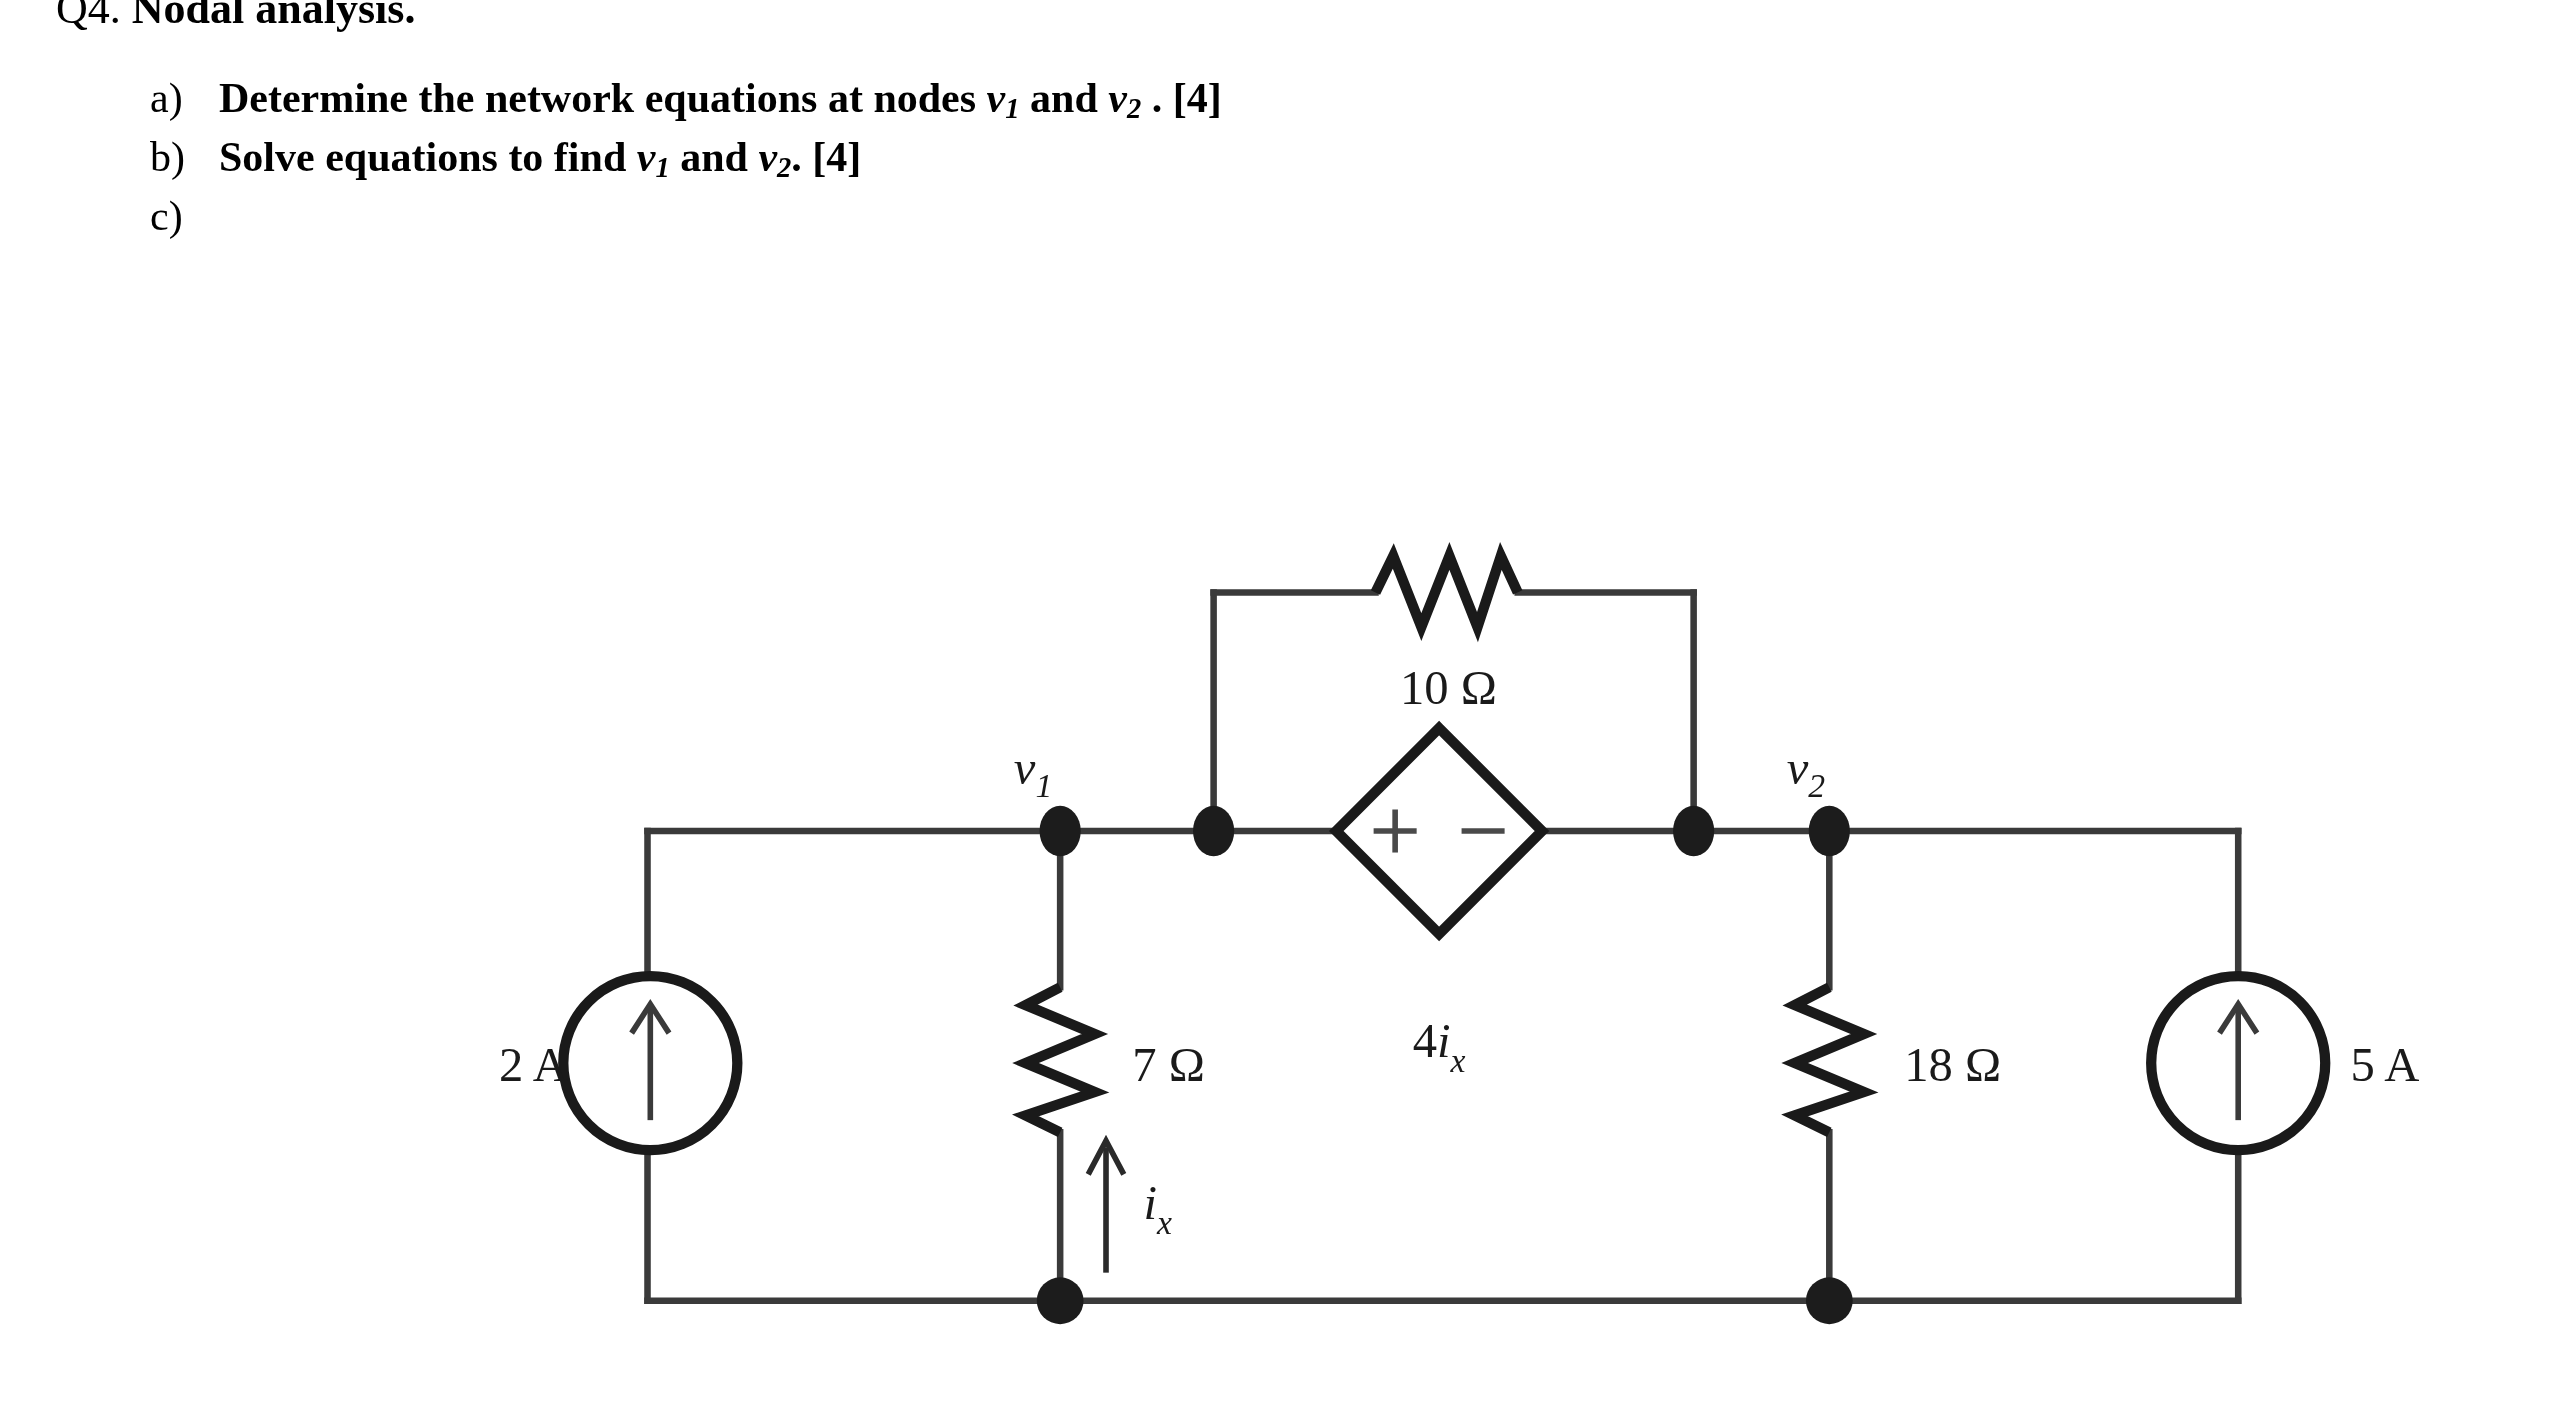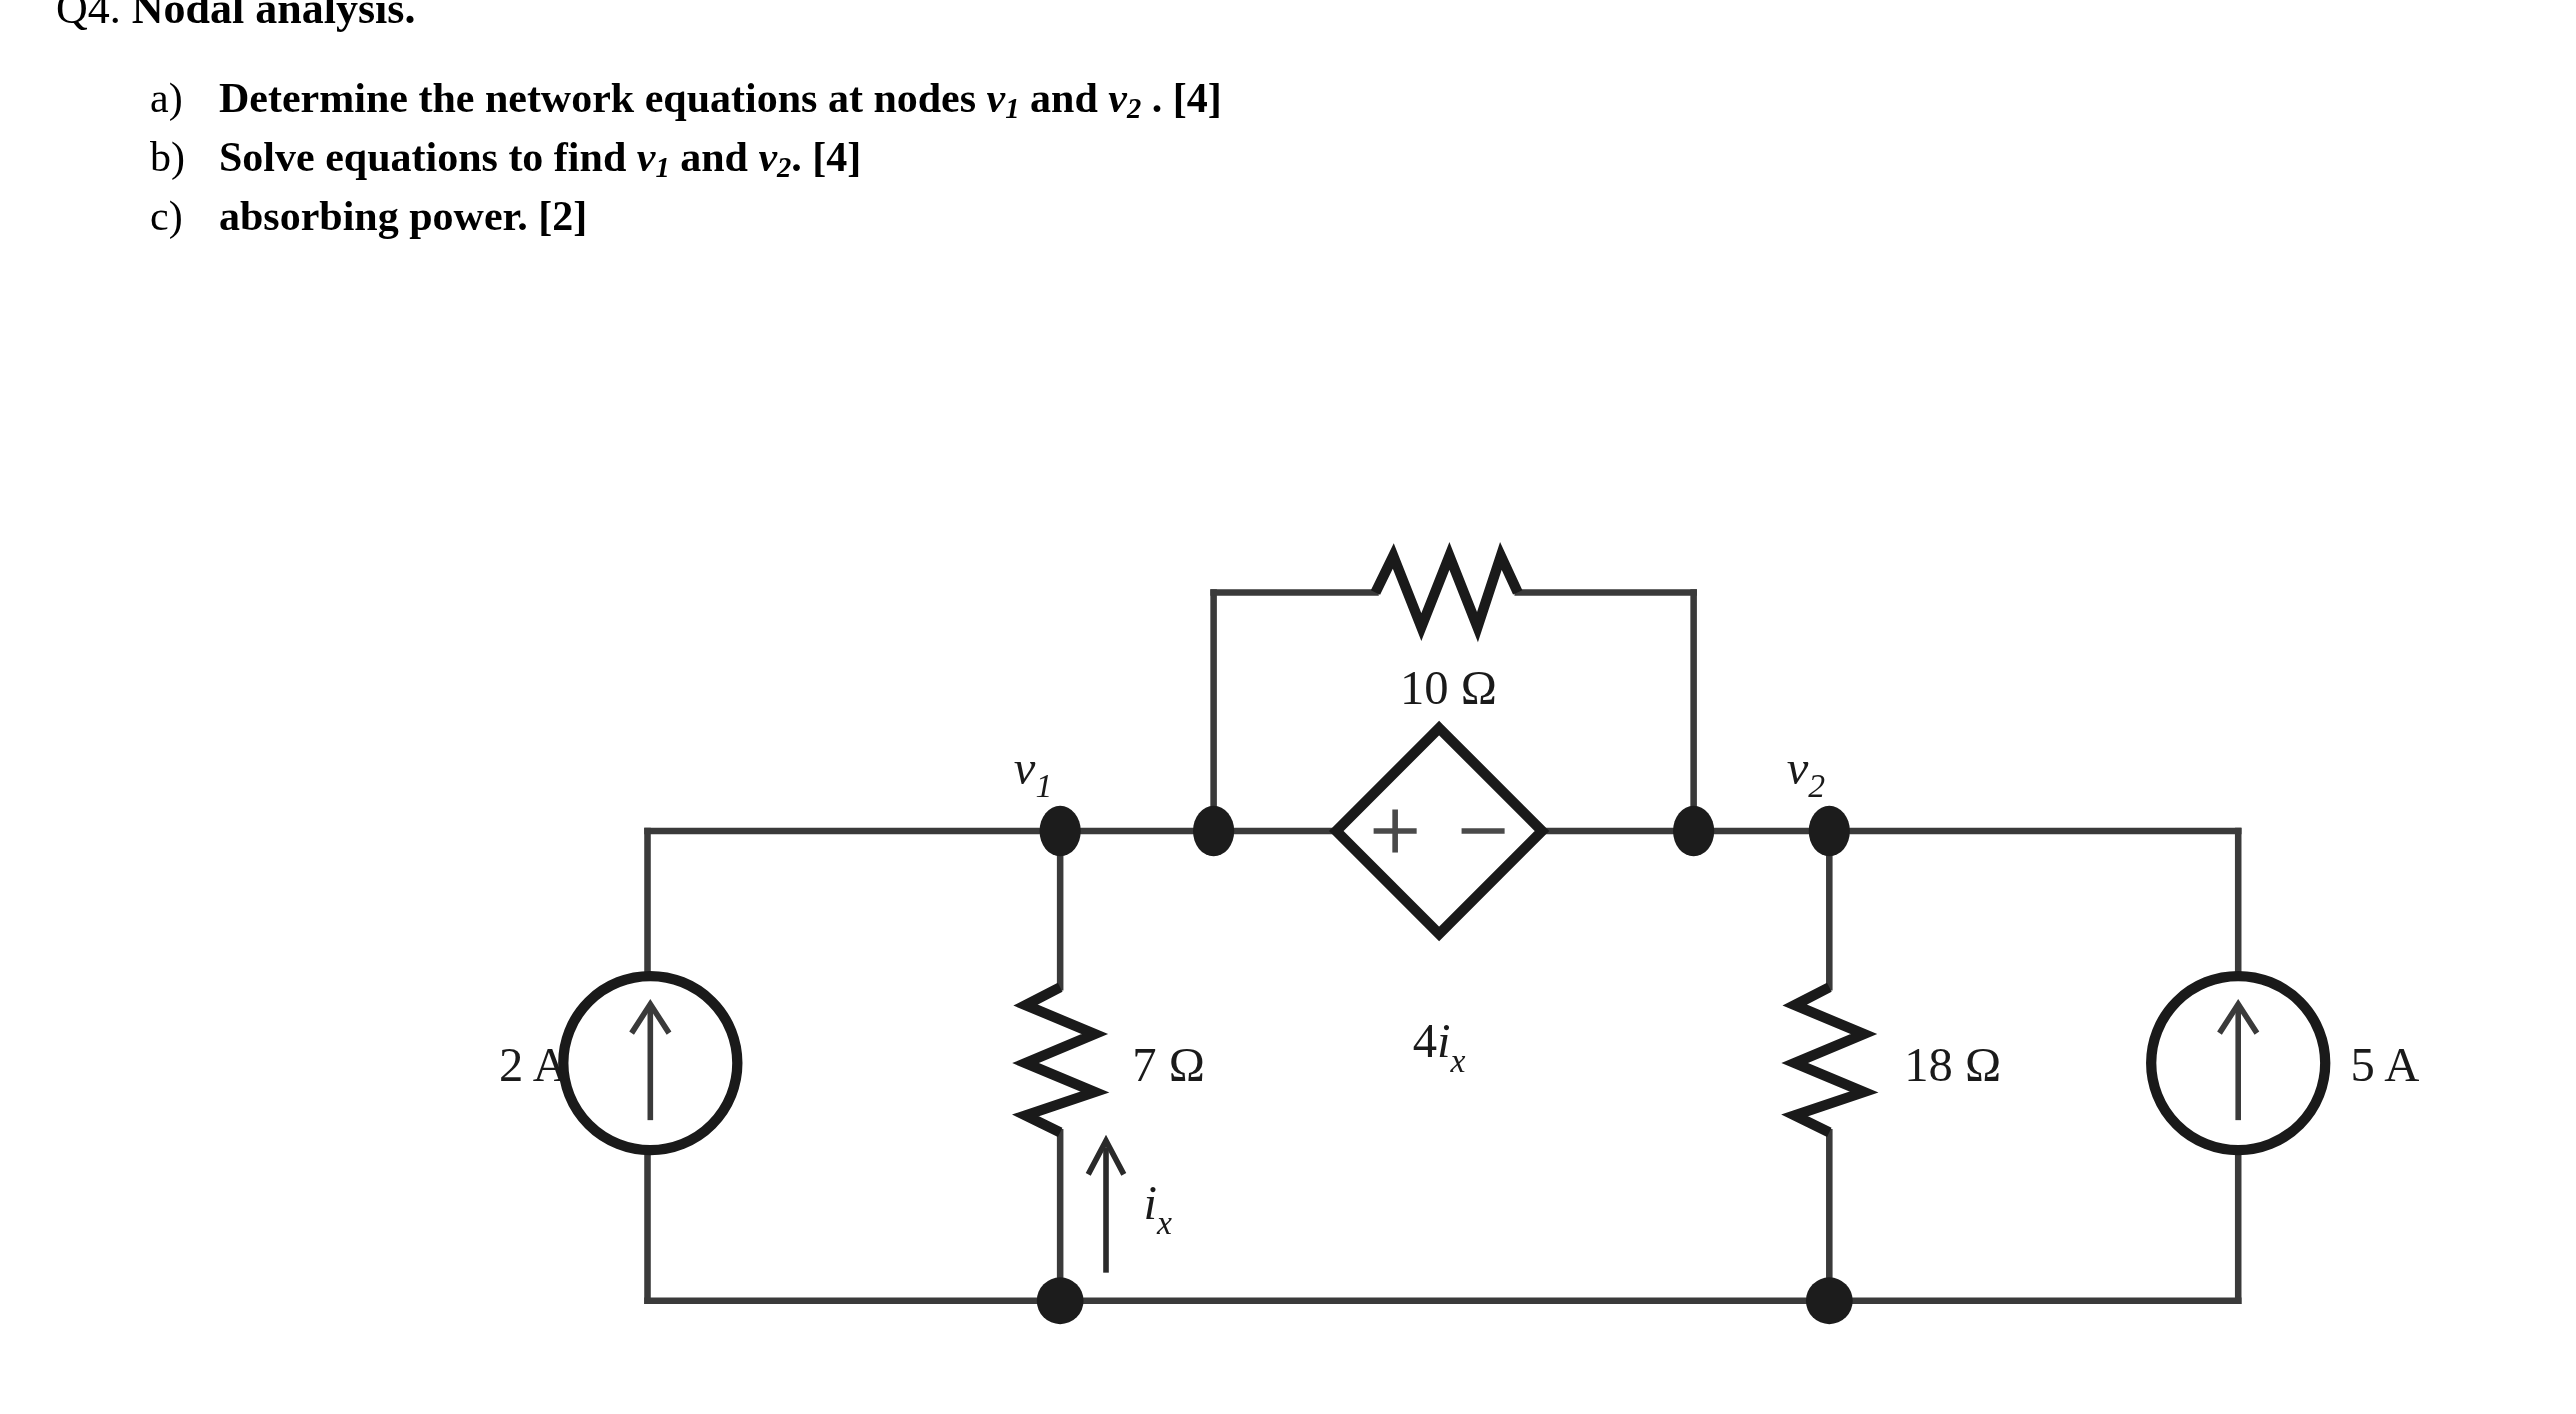--- a/index.html
+++ b/index.html
@@ -108,21 +108,20 @@
   </div>
 
   <div class="part-row">
     <span class="part-marker">b)</span>
     <span class="part-text"><span>Solve equations to find </span><span class="vvar">v</span><span class="sub">1</span><span>  and </span><span class="vvar">v</span><span class="sub">2</span><span>. [4]</span></span>
   </div>
 
   <div class="part-row">
     <span class="part-marker">c)</span>
     <span class="part-text">
-      <span class="cont">absorbing power. [2]</span>
     </span>
   </div>
 
 </div>
 
 <div id="circuit-canvas">
 <svg width="2576" height="1415" viewBox="0 0 2753 1512" xmlns="http://www.w3.org/2000/svg">
 
   <g stroke="#3a3a3a" stroke-width="7" fill="none" stroke-linecap="square" stroke-linejoin="miter">
 

